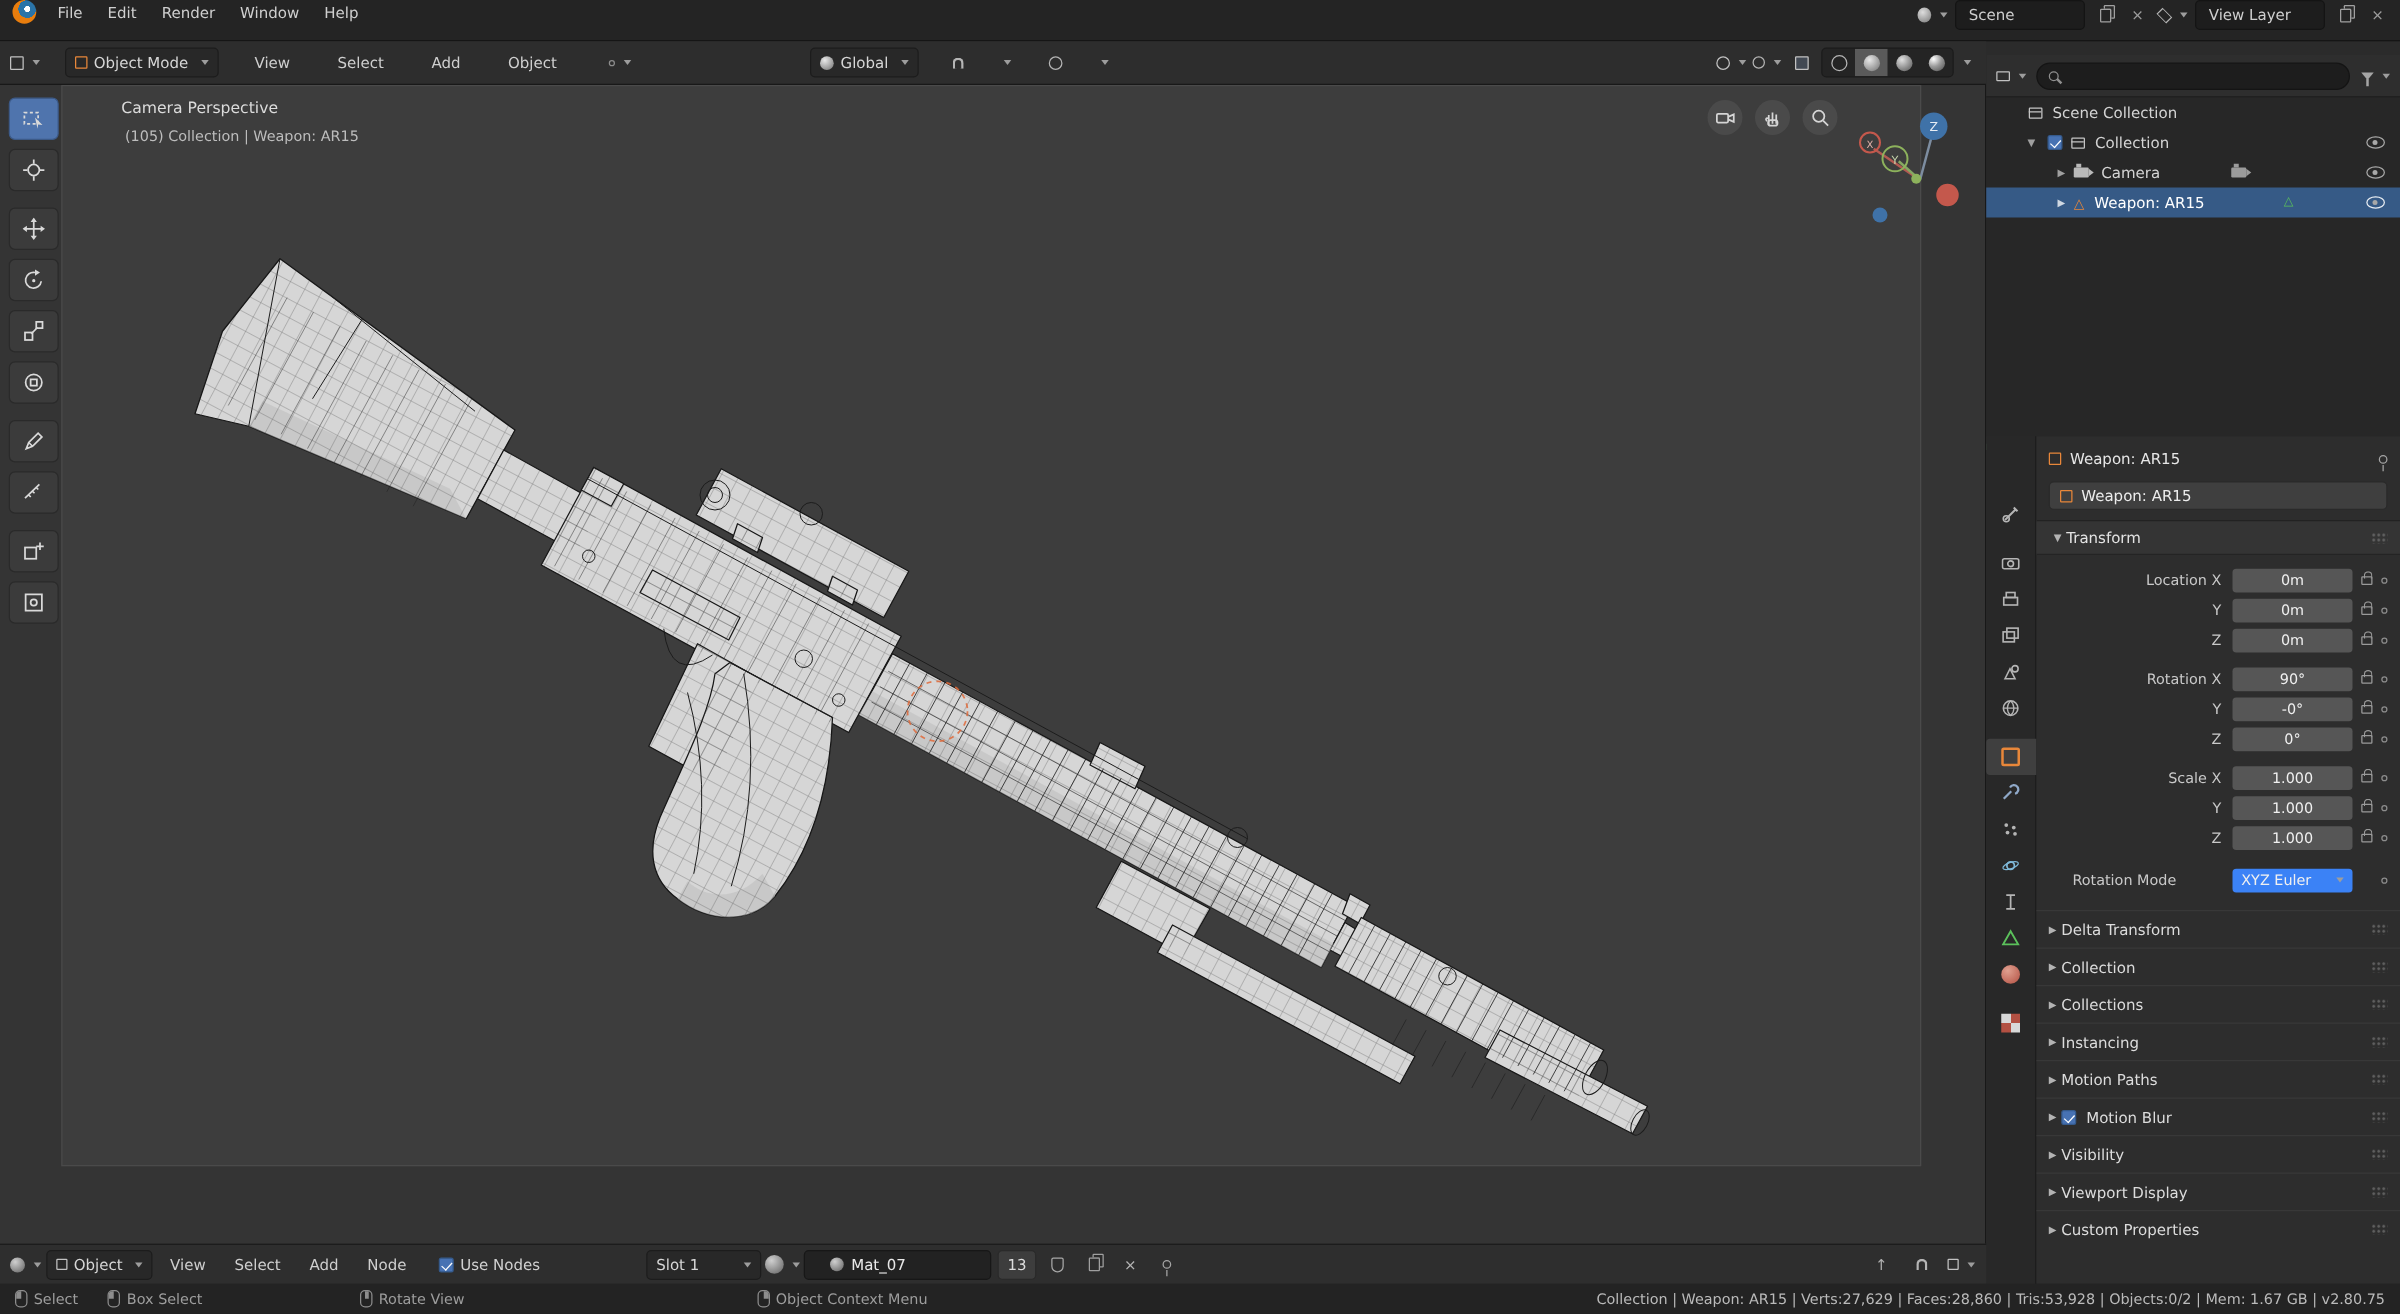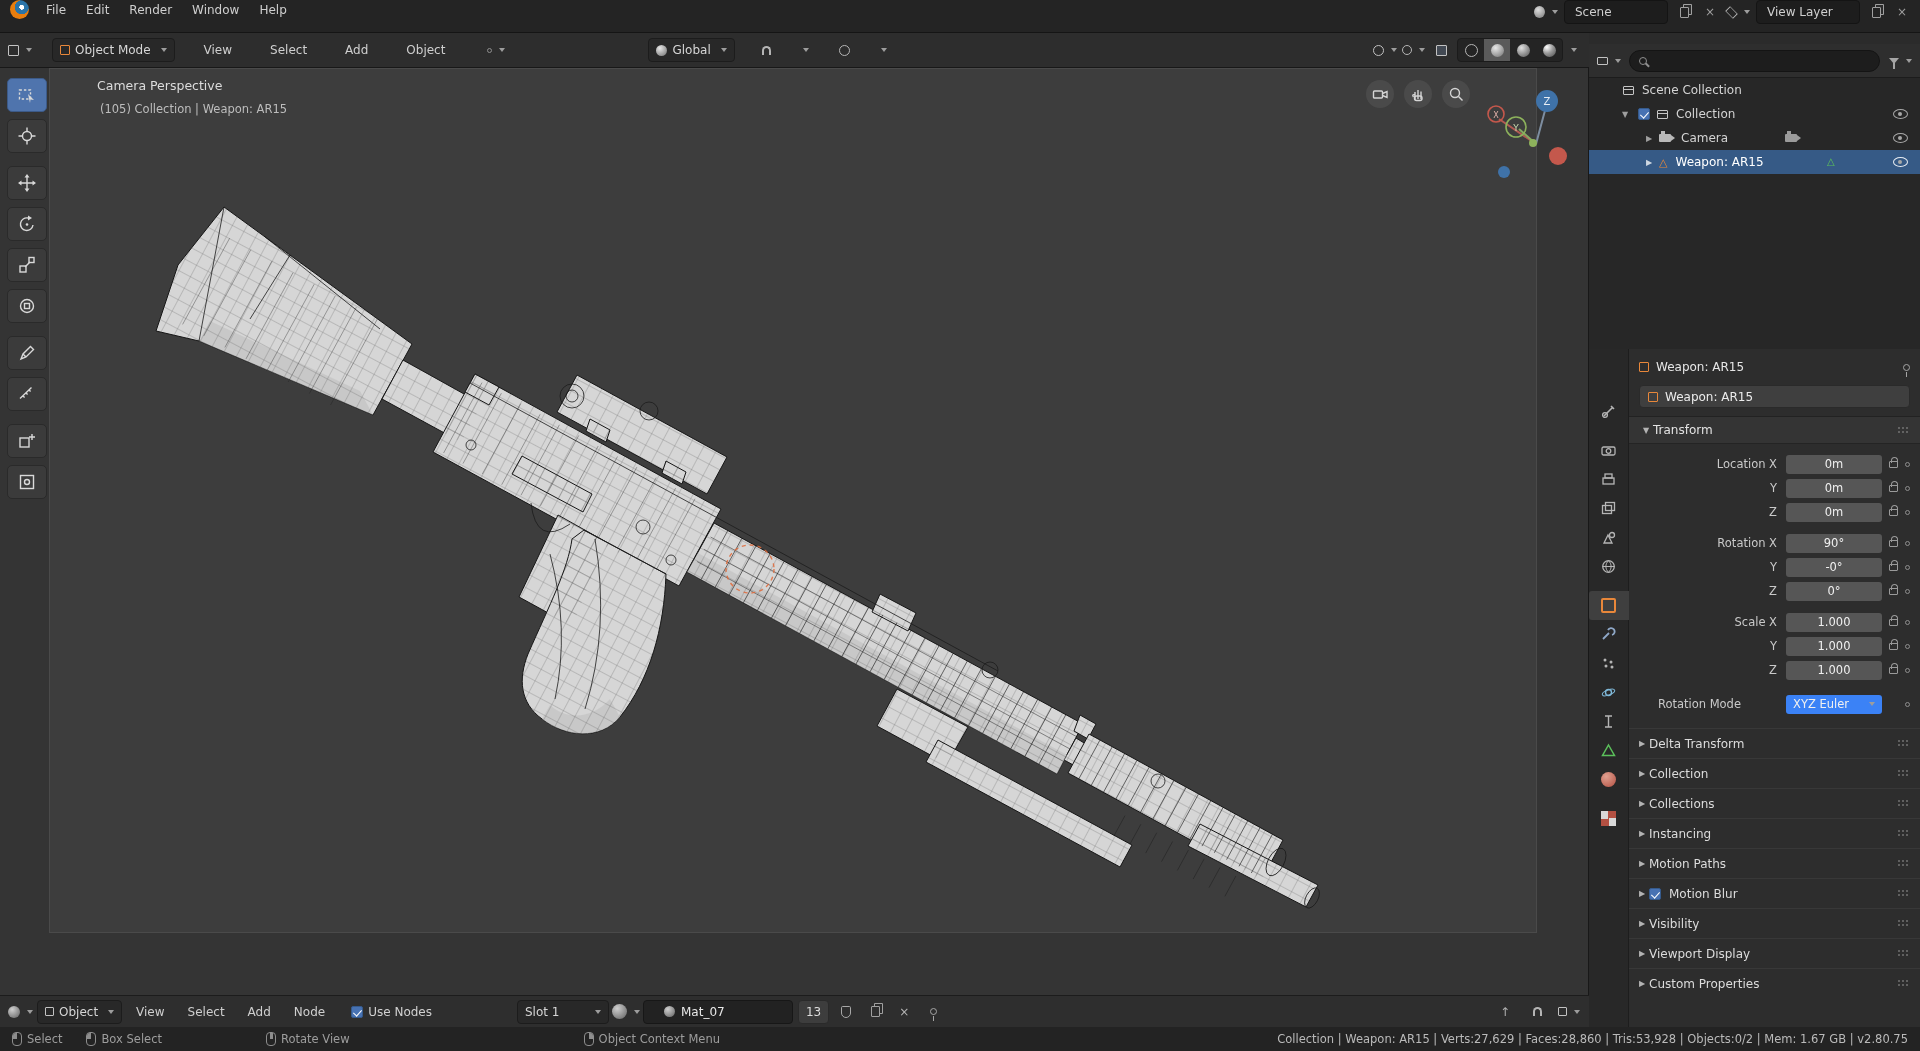--- a/index.html
+++ b/index.html
@@ -798,21 +798,21 @@
 
   <div class="statusbar">
     <div class="hint">
       <span class="mouse l"></span>
       <span>Select</span>
     </div>
     <div class="hint">
       <span class="mouse l"></span>
       <span>Box Select</span>
     </div>
-    <div class="hint" style="margin-left:80px">
+    <div class="hint" style="margin-left:102px">
       <span class="mouse m"></span>
       <span>Rotate View</span>
     </div>
     <div class="hint" style="margin-left:210px">
       <span class="mouse r"></span>
       <span>Object Context Menu</span>
     </div>
     <div class="stats">Collection | Weapon: AR15 | Verts:27,629 | Faces:28,860 | Tris:53,928 | Objects:0/2 | Mem: 1.67 GB | v2.80.75</div>
   </div>
 

